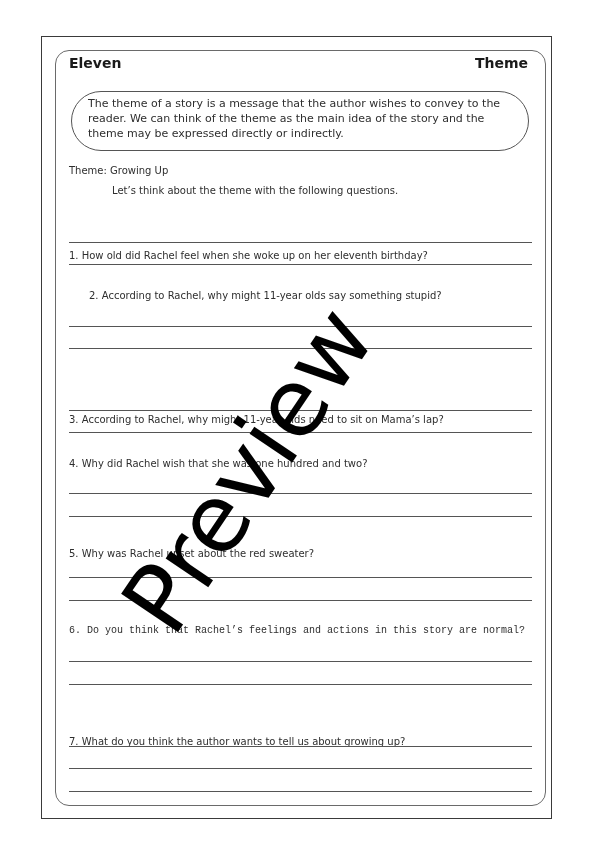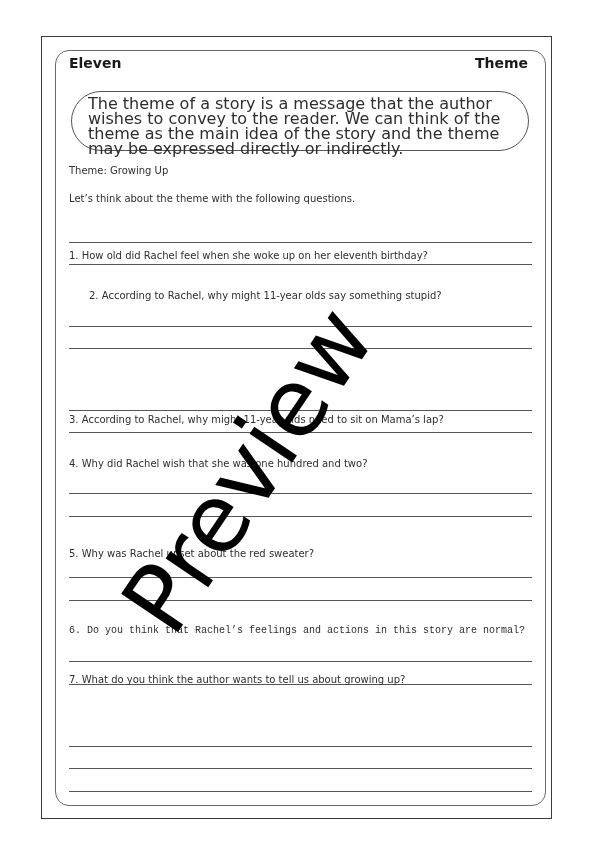--- a/index.html
+++ b/index.html
@@ -48,21 +48,21 @@
     .definition-box {
       position: absolute;
       left: 71px;
       top: 91px;
       width: 458px;
       height: 60px;
       border: 1px solid #555;
       border-radius: 30px;
       box-sizing: border-box;
       padding: 4px 18px 0 16px;
-      font-size: 16px;
+      font-size: 11px;
       line-height: 15px;
       color: #2e2e2e;
     }
     .text-line {
       position: absolute;
       left: 69px;
       font-size: 10px;
       color: #2e2e2e;
       white-space: nowrap;
     }
@@ -94,21 +94,21 @@
 <div class="inner-box"></div>
 
 <div class="header">
   <span>Eleven</span>
   <span>Theme</span>
 </div>
 
 <div class="definition-box">The theme of a story is a message that the author wishes to convey to the reader. We can think of the theme as the main idea of the story and the theme may be expressed directly or indirectly.</div>
 
 <div class="text-line" style="top:165px;">Theme: Growing Up</div>
-<div class="text-line" style="top:193px;">Let’s think about the theme with the following questions.</div>
+<div class="text-line" style="top:185px;margin-left:43px;">Let’s think about the theme with the following questions.</div>
 
 <div class="text-line" style="top:206px;margin-top:44px;">1. How old did Rachel feel when she woke up on her eleventh birthday?</div>
 <div class="answer-line" style="top:242px;"></div>
 <div class="answer-line" style="top:264px;"></div>
 
 <div class="text-line" style="top:290px;margin-left:20px;">2. According to Rachel, why might 11-year olds say something stupid?</div>
 <div class="answer-line" style="top:326px;"></div>
 <div class="answer-line" style="top:348px;"></div>
 
 <div class="text-line" style="top:374px;margin-top:40px;">3. According to Rachel, why might 11-year olds need to sit on Mama’s lap?</div>
@@ -120,18 +120,18 @@
 <div class="answer-line" style="top:516px;"></div>
 
 <div class="text-line" style="top:548px;">5. Why was Rachel upset about the red sweater?</div>
 <div class="answer-line" style="top:577px;"></div>
 <div class="answer-line" style="top:600px;"></div>
 
 <div class="text-line" style="top:625px;font-family:Liberation Mono, monospace;">6. Do you think that Rachel’s feelings and actions in this story are normal?</div>
 <div class="answer-line" style="top:661px;"></div>
 <div class="answer-line" style="top:684px;"></div>
 
-<div class="text-line" style="top:674px;text-align:center;">7. What do you think the author wants to tell us about growing up?</div>
+<div class="text-line" style="top:736px;text-align:center;">7. What do you think the author wants to tell us about growing up?</div>
 <div class="answer-line" style="top:746px;"></div>
 <div class="answer-line" style="top:768px;"></div>
 <div class="answer-line" style="top:791px;"></div>
 
 <div class="watermark">Preview</div>
 
 </body></html>

